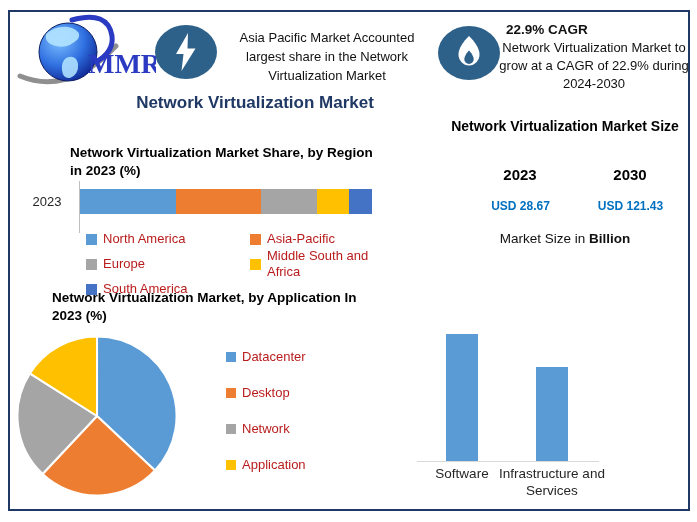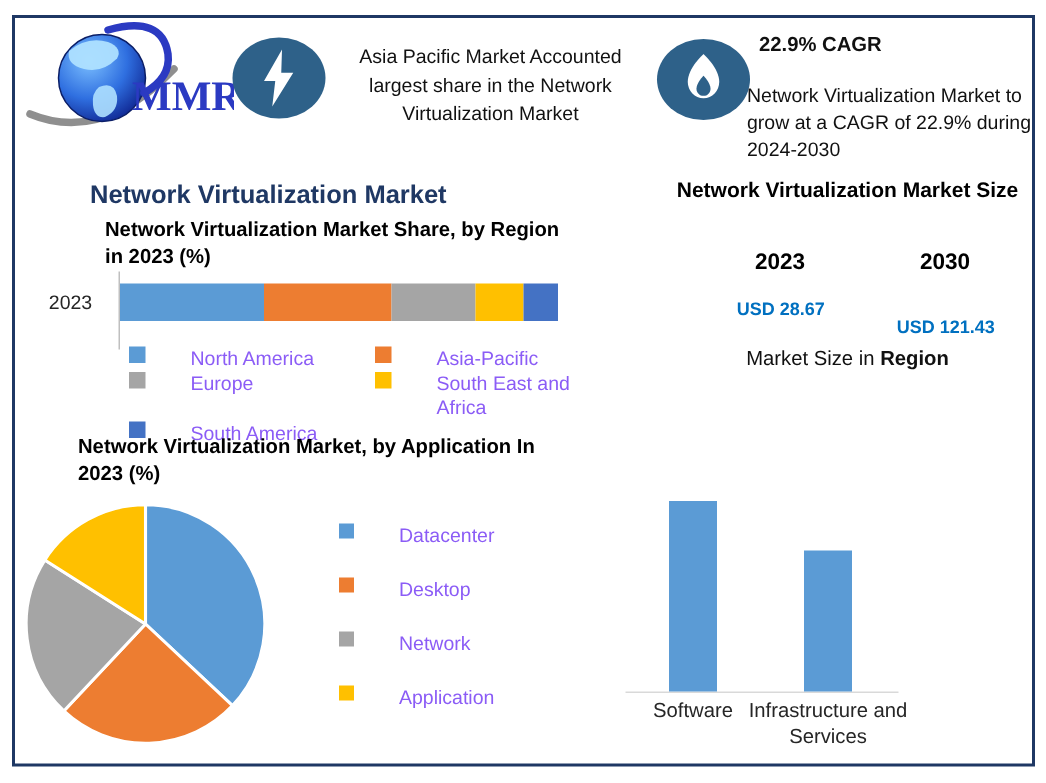--- a/index.html
+++ b/index.html
@@ -8,44 +8,44 @@
   .frame { position:absolute; inset:10px 7px 11px 8px; border:2px solid #1F3864; pointer-events:none; }
 
   
   .logo-svg { position:absolute; left:16px; top:12px; width:140px; height:80px; }
   .icon-badge { position:absolute; width:64px; height:56px; }
   .badge-lightning { left:154px; top:24px; }
   .badge-flame { left:437px; top:25px; }
   .banner-mid-text { position:absolute; left:219px; top:28px; width:216px; text-align:center;
       font-size:13px; line-height:19px; color:#111; }
   .cagr-block { position:absolute; left:498px; top:21px; width:192px; font-size:13px; line-height:18px; color:#111; }
-  .cagr-head { font-weight:bold; font-size:13.5px; margin-left:8px; margin-bottom:16px; }
-  .cagr-body { text-align:left; }
+  .cagr-head { font-weight:bold; font-size:13.5px; margin-left:8px; margin-bottom:0; }
+  .cagr-body { text-align:center; }
 
   
-  .main-title { position:absolute; left:60px; top:120px; width:390px; 
+  .main-title { position:absolute; left:60px; top:93px; width:390px; text-align:center;
       font-size:17px; font-weight:bold; }
 
   
   .sec-title { position:absolute; text-align:left; font-weight:bold; font-size:13.5px; line-height:18px; color:#000; }
   .region-title { left:70px; top:144px; width:312px; }
   .pie-title { left:28px; top:289px; width:305px;margin-left:24px; }
   .comp-title { left:392px; top:275px; width:272px; }
 
   
   .region-axis { position:absolute; left:79px; top:181px; width:1px; height:52px; background:#BFBFBF; }
   .region-ylabel { position:absolute; left:22px; top:194px; width:50px; text-align:center;
       font-size:13px; color:#262626; }
   .region-bar { position:absolute; left:80px; top:189px; width:292px; height:25px; display:flex; }
   .region-bar .seg { height:100%; }
 
   
   .region-legend { position:absolute; left:86px; top:231px; width:315px;
       display:grid; grid-template-columns:164px 1fr; row-gap:1px; }
-  .legend-item { display:flex; align-items:flex-start; font-size:13px; color:#8b5cf6; line-height:16px;gap:24px; }
+  .legend-item { display:flex; align-items:center; font-size:13px; color:#b91c1c; line-height:16px; }
   .legend-item .mk { width:11px; height:11px; margin-right:6px; flex:none; }
   .pie-legend { position:absolute; left:226px; top:349px; display:flex; flex-direction:column; gap:20px; }
   .pie-legend .legend-item .mk { width:10px; height:10px; }
 
   
   .pie-svg { position:absolute; left:15px; top:334px; width:164px; height:164px; }
 
   
   .comp-plot { position:absolute; left:417px; top:330px; width:182px; height:132px;
       border-bottom:1px solid #D9D9D9; }
@@ -123,36 +123,36 @@
       <div class="legend-item">
         <span class="mk" style="background: rgb(237, 125, 49);"></span>
         <span>Asia-Pacific</span>
       </div>
       <div class="legend-item">
         <span class="mk" style="background: rgb(165, 165, 165);"></span>
         <span>Europe</span>
       </div>
       <div class="legend-item">
         <span class="mk" style="background: rgb(255, 192, 0);"></span>
-        <span>South East and Africa</span>
+        <span>Middle South and Africa</span>
       </div>
       <div class="legend-item">
         <span class="mk" style="background: rgb(68, 114, 196);"></span>
         <span>South America</span>
       </div>
     </div>
 
   <div class="ms-title">Network Virtualization Market Size</div>
   <div class="ms-year ms-year-left">2023</div>
   <div class="ms-year ms-year-right">2030</div>
   <div class="ms-value ms-value-left" style="color: rgb(0, 112, 192);">USD 28.67</div>
-  <div class="ms-value ms-value-right" style="color: rgb(0, 112, 192); margin-top: 12px;">USD 121.43</div>
+  <div class="ms-value ms-value-right" style="color: rgb(0, 112, 192);">USD 121.43</div>
   <div class="ms-note">
     <span>Market Size in</span>
-    <strong>Region</strong>
+    <strong>Billion</strong>
   </div>
 
   <div class="sec-title pie-title">Network Virtualization Market, by Application In 2023 (%)</div>
   <svg class="pie-svg" id="pieSvg" viewBox="0 0 200 200">
       <path d="M100 100 L100.00 3.00 A97 97 0 0 1 170.71 166.40 Z" fill="#5B9BD5" stroke="#ffffff" stroke-width="2.5" stroke-linejoin="round"></path>
       <path d="M100 100 L170.71 166.40 A97 97 0 0 1 33.60 170.71 Z" fill="#ED7D31" stroke="#ffffff" stroke-width="2.5" stroke-linejoin="round"></path>
       <path d="M100 100 L33.60 170.71 A97 97 0 0 1 18.10 48.02 Z" fill="#A5A5A5" stroke="#ffffff" stroke-width="2.5" stroke-linejoin="round"></path>
       <path d="M100 100 L18.10 48.02 A97 97 0 0 1 100.00 3.00 Z" fill="#FFC000" stroke="#ffffff" stroke-width="2.5" stroke-linejoin="round"></path>
     </svg>
   <div class="pie-legend" id="pieLegend">

